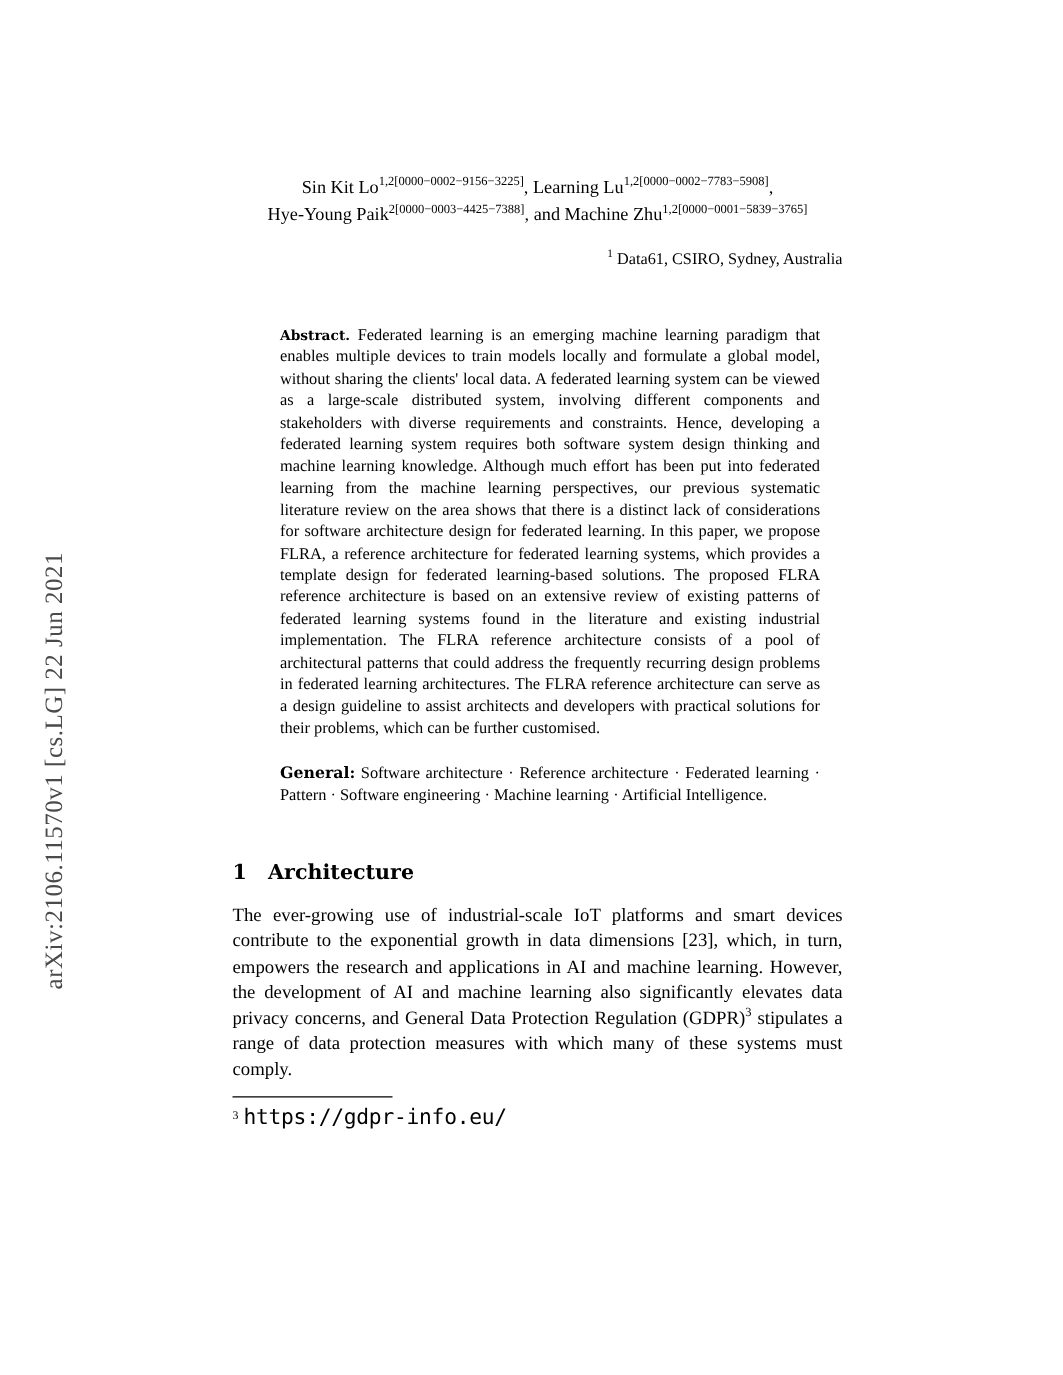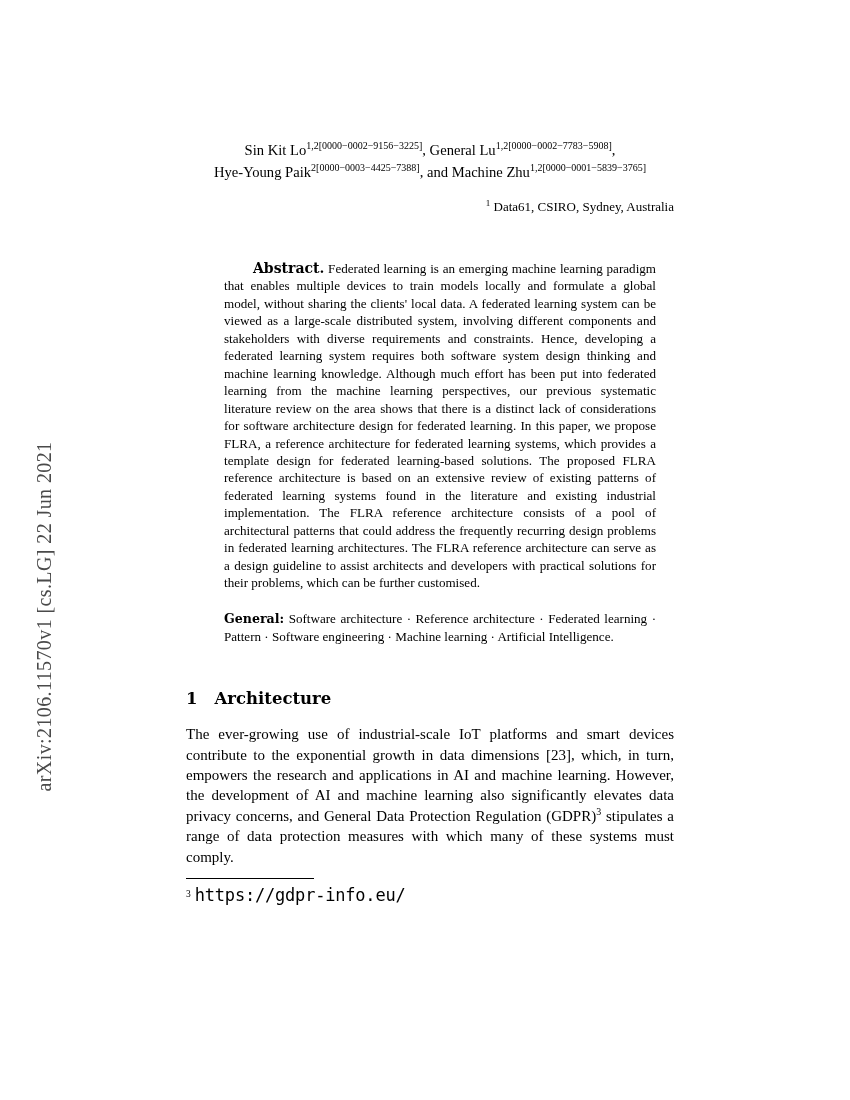--- a/index.html
+++ b/index.html
@@ -83,22 +83,21 @@
     font-size: 13.1px;
     line-height: 1.335;
     text-align: justify;
     margin: 0 0 18px 0;
     padding: 0 18px 0 38px;
     text-indent: 0;
   }
   .abstract .lead {
     font-family: "DejaVu Serif", serif;
     font-weight: bold;
-    font-size: 14px;
-    margin-left: 29px;
+    font-size: 11px;
   }
 
   .keywords {
     font-size: 13.1px;
     line-height: 1.335;
     text-align: justify;
     margin: 0 0 44px 0;
     padding: 0 18px 0 38px;
   }
   .keywords .lead {
@@ -157,21 +156,21 @@
 <body>
 
 <div class="page">
 
   <div class="arxiv-stamp">arXiv:2106.11570v1  [cs.LG]  22 Jun 2021</div>
 
   <div class="content">
 
 
     <div class="authors">
-      <span>Sin Kit Lo</span><sup>1,2[0000−0002−9156−3225]</sup><span>, </span><span>General Lu</span><sup>1,2[0000−0002−7783−5908]</sup><span>,</span><br>
+      <span>Sin Kit Lo</span><sup>1,2[0000−0002−9156−3225]</sup><span>, </span><span>Learning Lu</span><sup>1,2[0000−0002−7783−5908]</sup><span>,</span><br>
       <span>Hye-Young Paik</span><sup>2[0000−0003−4425−7388]</sup><span>, and </span><span>Machine Zhu</span><sup>1,2[0000−0001−5839−3765]</sup>
     </div>
 
     <div class="affiliations">
       <span class="aff-line"><sup>1</sup> <span>Data61, CSIRO, Sydney, Australia</span></span>
     </div>
 
     <p class="abstract">
       <span class="lead">Abstract.</span>
       <span>Federated learning is an emerging machine learning paradigm that enables multiple devices to train models locally and formulate a global model, without sharing the clients' local data. A federated learning system can be viewed as a large-scale distributed system, involving different components and stakeholders with diverse requirements and constraints. Hence, developing a federated learning system requires both software system design thinking and machine learning knowledge. Although much effort has been put into federated learning from the machine learning perspectives, our previous systematic literature review on the area shows that there is a distinct lack of considerations for software architecture design for federated learning. In this paper, we propose FLRA, a reference architecture for federated learning systems, which provides a template design for federated learning-based solutions. The proposed FLRA reference architecture is based on an extensive review of existing patterns of federated learning systems found in the literature and existing industrial implementation. The FLRA reference architecture consists of a pool of architectural patterns that could address the frequently recurring design problems in federated learning architectures. The FLRA reference architecture can serve as a design guideline to assist architects and developers with practical solutions for their problems, which can be further customised.</span>

